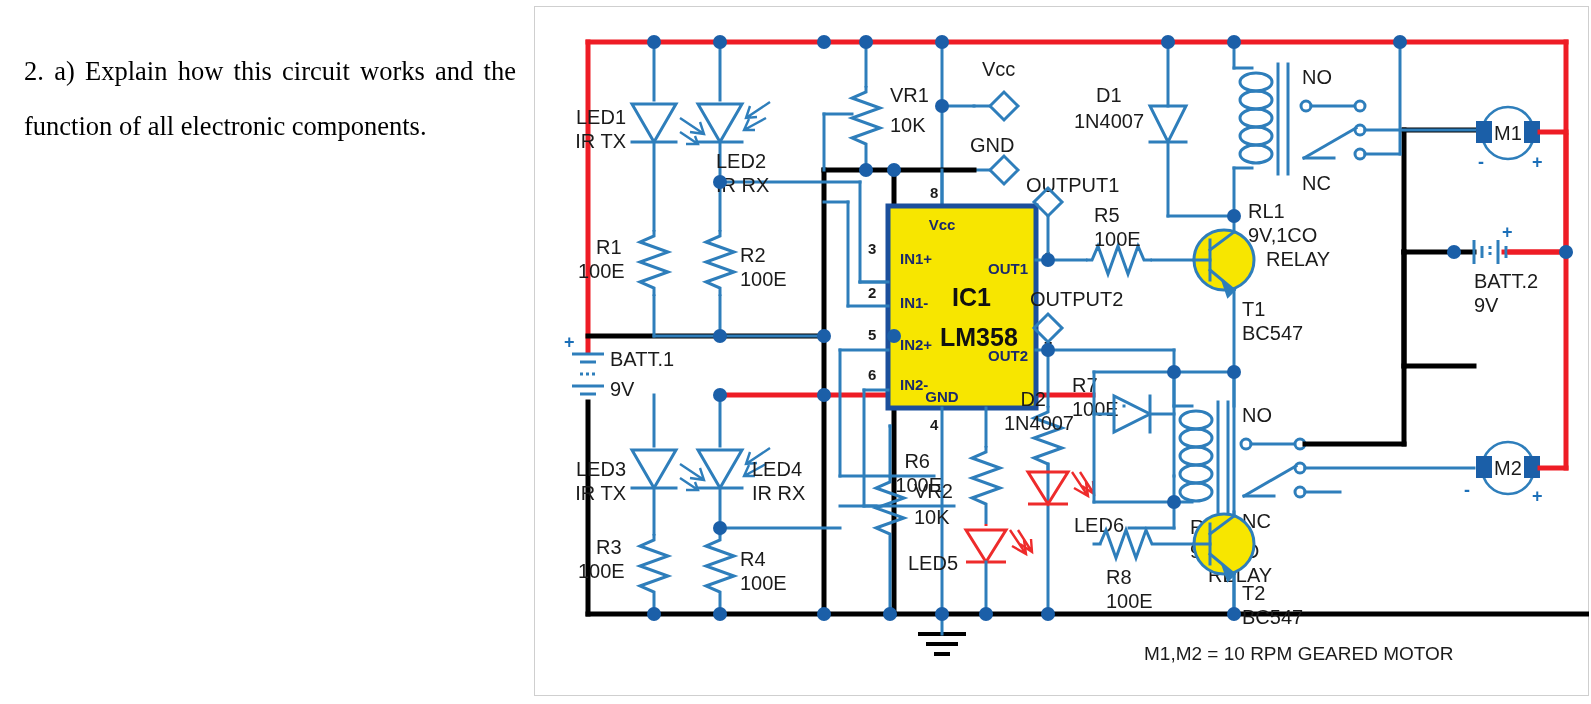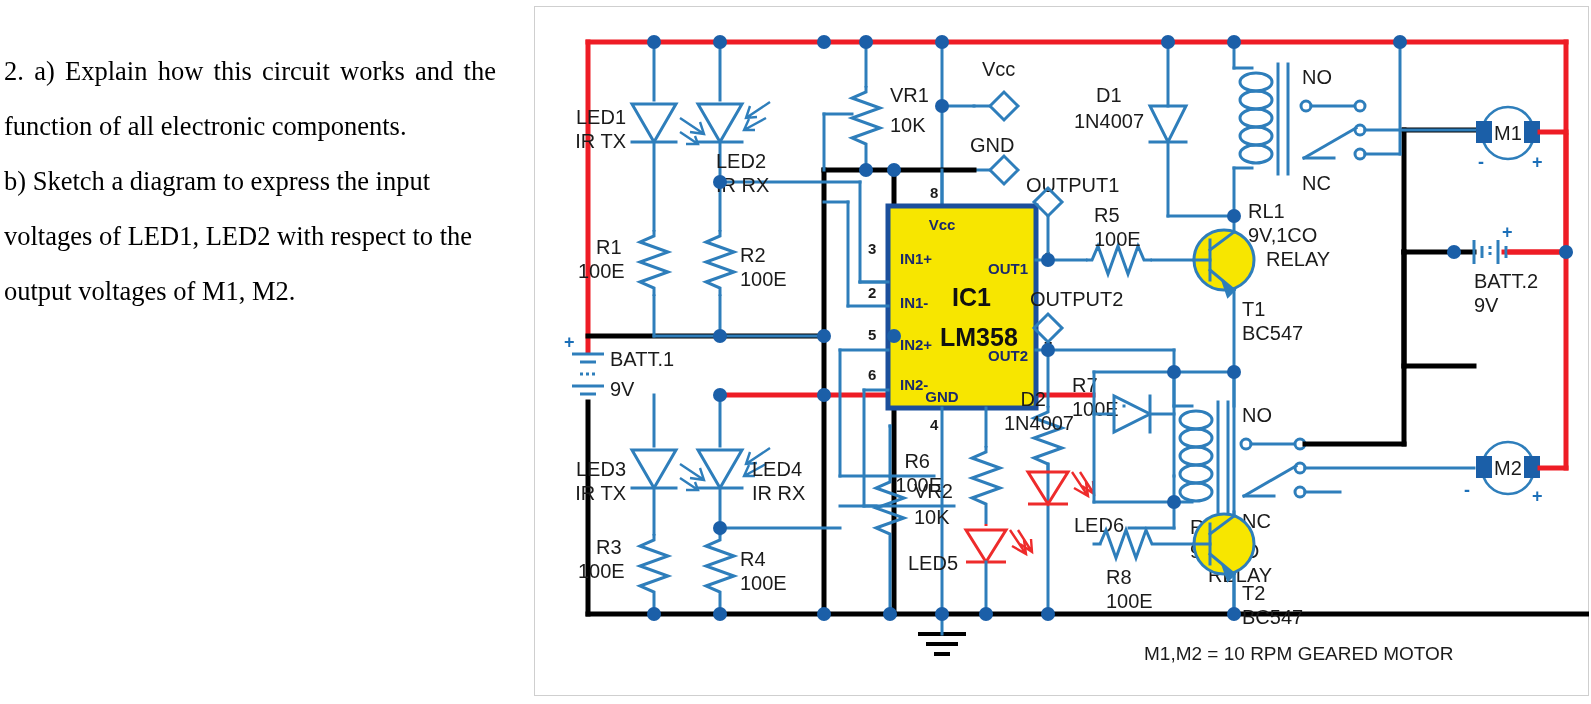--- a/index.html
+++ b/index.html
@@ -2,21 +2,21 @@
 <html><head>
 <meta charset="utf-8">
 <title>Circuit Diagram Question</title>
 <style>
   html,body{margin:0;padding:0;background:#ffffff;}
   body{width:1591px;height:704px;overflow:hidden;font-family:"Liberation Serif",serif;}
   #page{position:relative;width:1591px;height:704px;background:#fff;}
 
   
   #question{
-    position:absolute; left:4px; top:44px; width:492px;
+    position:absolute; left:24px; top:44px; width:492px;
     font-family:"Liberation Serif","DejaVu Serif",serif;
     font-size:26.5px; line-height:55px; color:#000;
     text-align:justify; text-justify:inter-word;
   }
   #question p{margin:0;}
   #question p.last{text-align:left;}
 
   
   #frame{
     position:absolute; left:534px; top:6px; width:1055px; height:690px;
@@ -49,21 +49,20 @@
     font-size:19px; fill:#1b1b1b; font-weight:500;
   }
 </style>
 </head>
 <body>
 
 <div id="page">
 
   <div id="question">
     <p>2. a) Explain how this circuit works and the function of all electronic components.</p>
-    <p class="last">b) Sketch a diagram to express the input voltages of LED1, LED2 with respect to the output voltages of M1, M2.</p>
   </div>
 
   <div id="frame"></div>
 
   <div id="svgwrap">
   <svg width="1055" height="690" viewBox="0 0 1055 690" xmlns="http://www.w3.org/2000/svg">
     <defs>
       <style>
         .red{stroke:#ee1c25;stroke-width:5;fill:none;stroke-linecap:square;}
         .blk{stroke:#000000;stroke-width:5;fill:none;stroke-linecap:square;}

